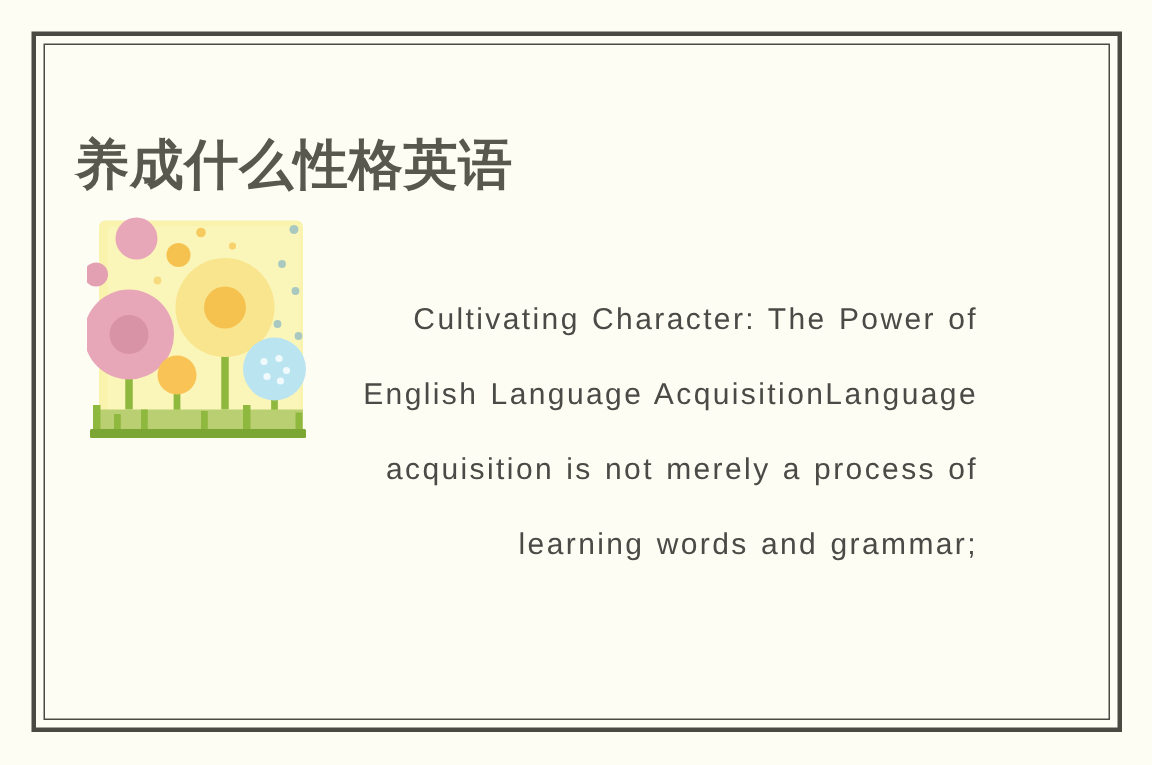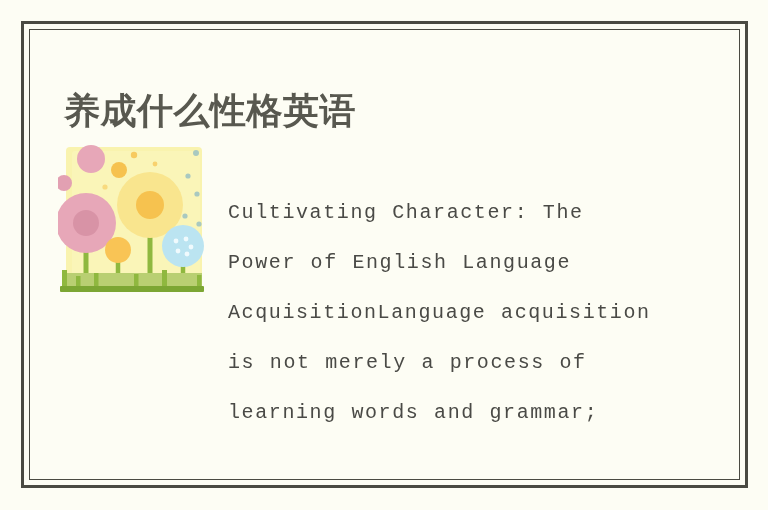--- a/index.html
+++ b/index.html
@@ -31,21 +31,21 @@
     top: 5px;
     right: 5px;
     bottom: 5px;
     box-sizing: border-box;
     border: 1px solid #4a4a42;
   }
 
   
   .title {
     position: absolute;
-    left: 64px;
+    left: 50px;
     top: 64px;
     font-size: 36px;
     line-height: 46px;
     color: #58584f;
     font-family: "DejaVu Sans", "Liberation Sans", sans-serif;
     letter-spacing: 0.5px;
     white-space: nowrap;
   }
 
   
@@ -57,27 +57,27 @@
     height: 155px;
   }
   .illustration svg { display: block; }
 
   
   .body-copy {
     position: absolute;
     left: 228px;
     top: 168px;
     width: 424px;
-    font-family: Liberation Mono, monospace;
+    font-family: Liberation Sans, sans-serif;
     font-size: 20px;
     line-height: 50px;
     letter-spacing: 1.6px;
     word-spacing: 1px;
     color: #4a4a46;
-    text-align: left;
+    text-align: right;
   }
 </style>
 </head>
 <body>
 
 <div class="card">
   <div class="card-inner"></div>
 </div>
 
 <h1 class="title">养成什么性格英语</h1>

